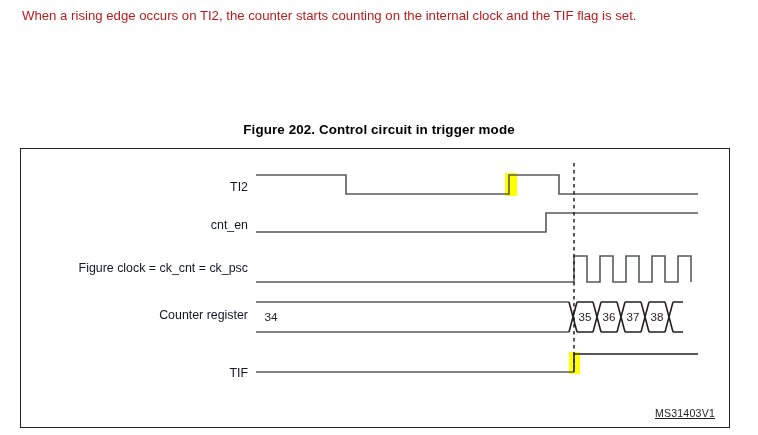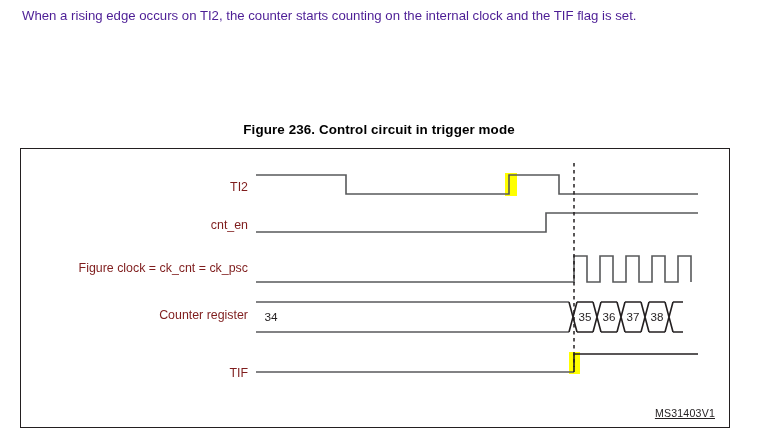--- a/index.html
+++ b/index.html
@@ -12,21 +12,21 @@
     position:relative;
   }
   
   #prose{
     position:absolute;
     left:22px; top:6px; width:714px;
   }
   .para{
     font-size:13.2px;
     line-height:19px;
-    color:#4c1d95;
+    color:#b91c1c;
     margin:0 0 10px 0;
   }
   
   #figure-title{
     position:absolute;
     left:0; top:122px; width:758px;
     text-align:center;
     font-size:13.4px;
     font-weight:bold;
     letter-spacing:.1px;
@@ -42,21 +42,21 @@
   #figure-inner{
     position:absolute;
     left:0; top:0; width:710px; height:280px;
   }
   
   .rowlabel{
     position:absolute;
     right:0;
     text-align:right;
     font-size:12.4px;
-    color:#7f1d1d;
+    color:#0f172a;
     white-space:nowrap;
     transform:translateY(-50%);
   }
   .labelcol{
     position:absolute;
     left:0; top:0;
     width:227px; height:280px;
   }
   
   #waves{
@@ -86,21 +86,21 @@
     text-decoration:underline;
   }
 </style>
 </head>
 <body>
 
 <div id="prose">
   <p class="para">When a rising edge occurs on TI2, the counter starts counting on the internal clock and the TIF flag is set.</p>
 </div>
 
-<div id="figure-title">Figure 236. Control circuit in trigger mode</div>
+<div id="figure-title">Figure 202. Control circuit in trigger mode</div>
 
 <div id="figure-frame">
   <div id="figure-inner">
 
     <div class="labelcol">
       <div class="rowlabel" style="top:38px;">TI2</div>
       <div class="rowlabel" style="top:76px;">cnt_en</div>
       <div class="rowlabel" style="top:119px;">Figure clock = ck_cnt = ck_psc</div>
       <div class="rowlabel" style="top:166px;">Counter register</div>
       <div class="rowlabel" style="top:224px;margin-left:12px;">TIF</div>

